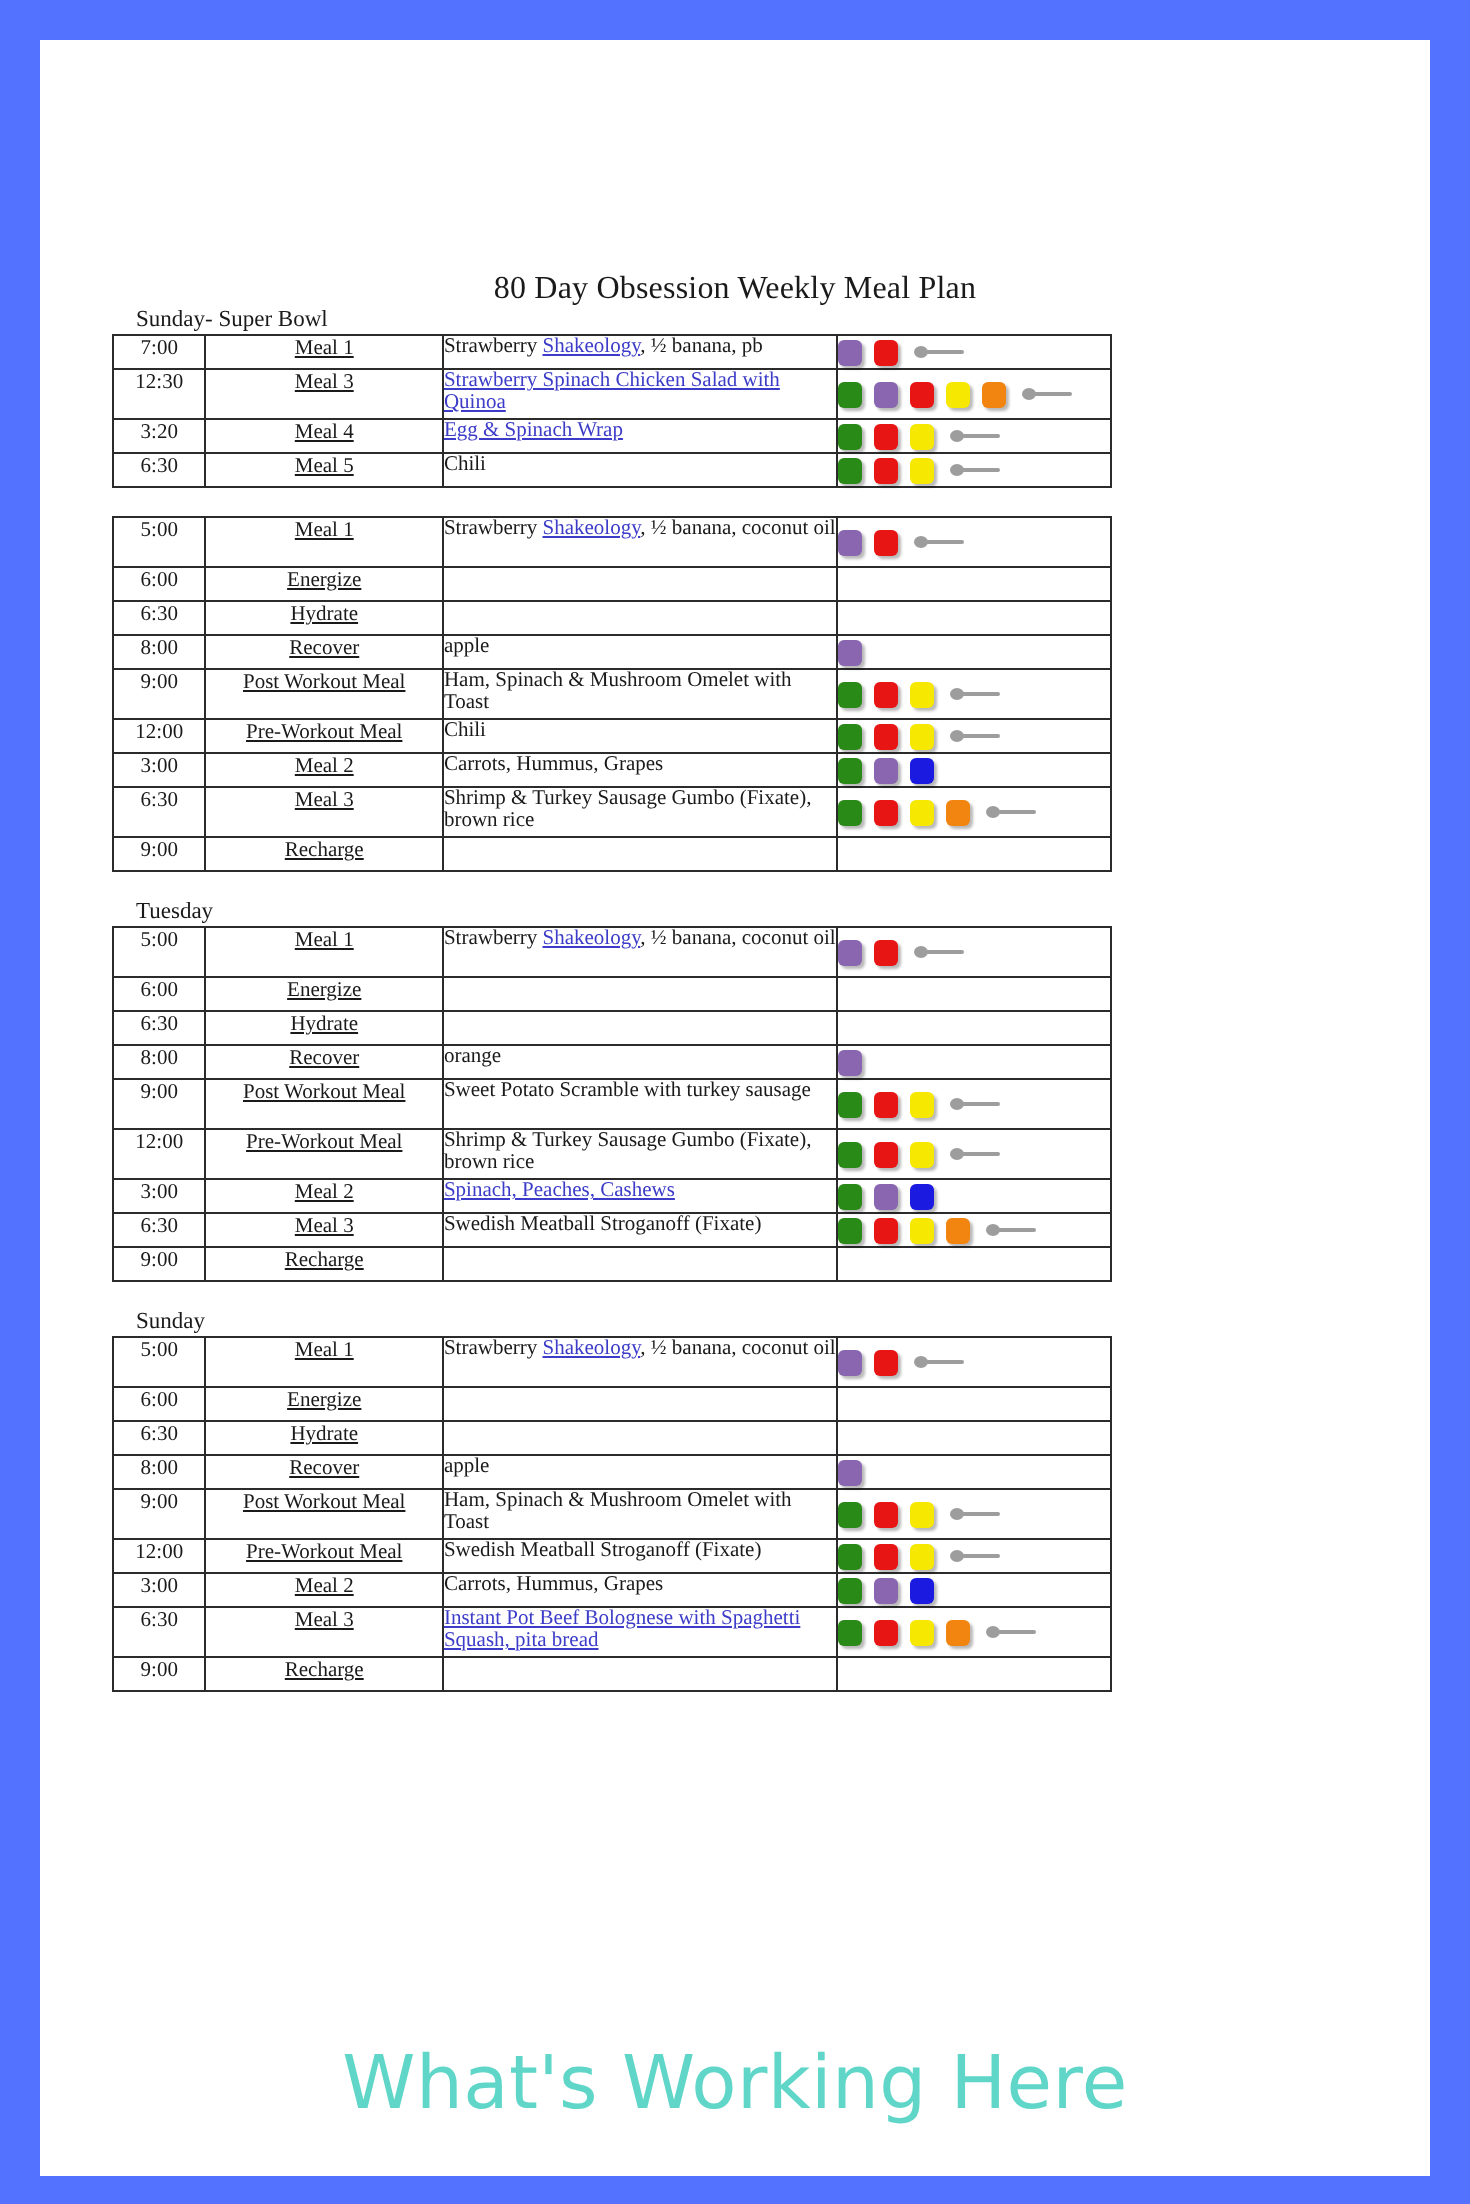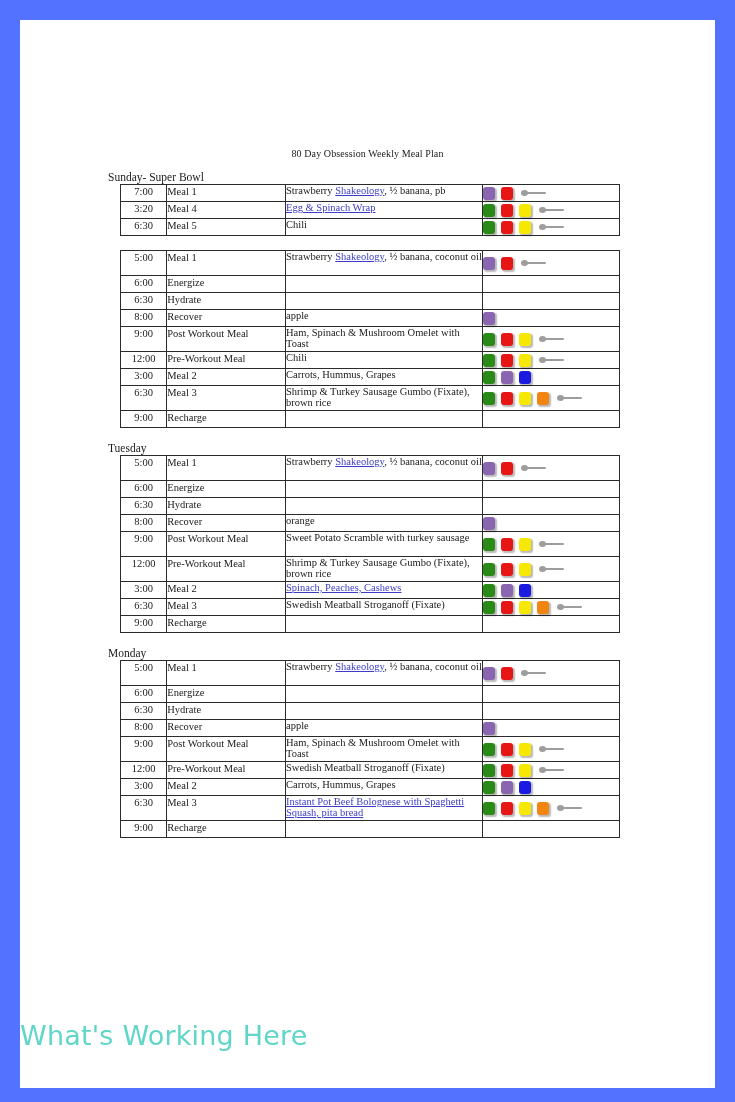--- a/index.html
+++ b/index.html
@@ -11,38 +11,38 @@
   }
   #page-frame {
     position: absolute;
     left: 20px; top: 20px;
     width: 695px; height: 1068px;
     background: #ffffff;
     overflow: hidden;
   }
   #doc-title {
     text-align: center;
-    font-size: 10px;
+    font-size: 16px;
     color: #1a1a1a;
-    margin: 12px;
+    margin: 0;
     padding-top: 116px;
     font-weight: normal;
     letter-spacing: .1px;
   }
-  .day-block { margin-top: 14px; padding-left: 40px; }
+  .day-block { margin-top: 14px; }
   .day-block:first-of-type { margin-top: 0; }
   .day-heading {
     font-size: 11.5px;
     color: #1a1a1a;
     margin: 0 0 1px 48px;
     font-weight: normal;
   }
   table.meal-table {
     border-collapse: collapse;
-    margin-left: 60px;
+    margin-left: 36px;
     width: 500px;
     table-layout: fixed;
     background: #fff;
     border-radius: 16px;
   }
   table.meal-table td {
     border: 1px solid #2b2b2b;
     padding: 0;
     vertical-align: top;
     font-size: 10.5px;
@@ -51,26 +51,27 @@
   td.c-time {
     width: 46px;
     text-align: center;
     font-size: 11.5px;
     padding: 1px 2px 1px 2px;
     vertical-align: middle;
     line-height: 14px;
   }
   td.c-label {
     width: 118px;
-    text-align: left;
+    text-align: center;
     font-size: 11.5px;
     padding: 1px 4px 1px 2px;
     vertical-align: middle;
     line-height: 14px;
     white-space: nowrap;
+    text-decoration: underline;
   }
   td.c-desc {
     width: 196px;
     text-align: left;
     font-size: 9.5px;
     padding: 2px 3px 2px 3px;
     line-height: 11px;
     vertical-align: top;
   }
   td.c-cont {
@@ -120,23 +121,23 @@
     position: absolute;
     left: 6px; top: 4px;
     width: 19px; height: 2.2px;
     background: #9d9d9d;
     border-radius: 1px;
   }
   #brand {
     position: absolute;
     left: 0; right: 0;
     top: 1000px;
-    text-align: left;
+    text-align: center;
     font-family: "DejaVu Sans", "Liberation Sans", sans-serif;
-    font-size: 27px;
+    font-size: 37px;
     color: #5fd6c8;
     letter-spacing: .2px;
     font-weight: normal;
   }
 </style>
 </head>
 <body>
 
 <div id="page-frame">
   <h1 id="doc-title">80 Day Obsession Weekly Meal Plan</h1>
@@ -153,20 +154,38 @@
                 <div class="cont-row">
                   <span class="cont purple"></span>
                   <span class="cont red"></span>
                   <span class="spoon">
                     <span class="bowl"></span>
                     <span class="handle"></span>
                   </span>
                 </div>
               </td>
             </tr>
+            <tr class="r-tall">
+              <td class="c-time">12:30</td>
+              <td class="c-label">Meal 3</td>
+              <td class="c-desc"><a class="recipe-link">Strawberry Spinach Chicken Salad with Quinoa</a></td>
+              <td class="c-cont">
+                <div class="cont-row">
+                  <span class="cont green"></span>
+                  <span class="cont purple"></span>
+                  <span class="cont red"></span>
+                  <span class="cont yellow"></span>
+                  <span class="cont orange"></span>
+                  <span class="spoon">
+                    <span class="bowl"></span>
+                    <span class="handle"></span>
+                  </span>
+                </div>
+              </td>
+            </tr>
             <tr class="r-short">
               <td class="c-time">3:20</td>
               <td class="c-label">Meal 4</td>
               <td class="c-desc"><a class="recipe-link">Egg &amp; Spinach Wrap</a></td>
               <td class="c-cont">
                 <div class="cont-row">
                   <span class="cont green"></span>
                   <span class="cont red"></span>
                   <span class="cont yellow"></span>
                   <span class="spoon">
@@ -422,21 +441,21 @@
               <td class="c-label">Recharge</td>
               <td class="c-desc"></td>
               <td class="c-cont">
                 <div class="cont-row"></div>
               </td>
             </tr>
           </tbody>
         </table>
       </div>
       <div class="day-block">
-        <div class="day-heading">Monday</div>
+        <div class="day-heading">Sunday</div>
         <table class="meal-table">
           <tbody>
             <tr class="r-tall">
               <td class="c-time">5:00</td>
               <td class="c-label">Meal 1</td>
               <td class="c-desc"><span>Strawberry </span><a class="recipe-link">Shakeology</a><span>, ½ banana, coconut oil</span></td>
               <td class="c-cont">
                 <div class="cont-row">
                   <span class="cont purple"></span>
                   <span class="cont red"></span>

